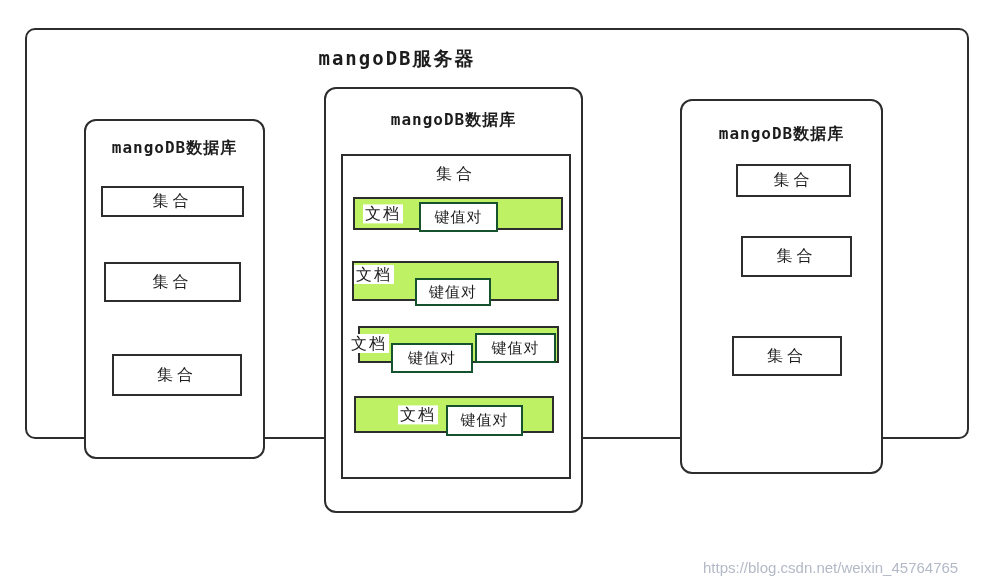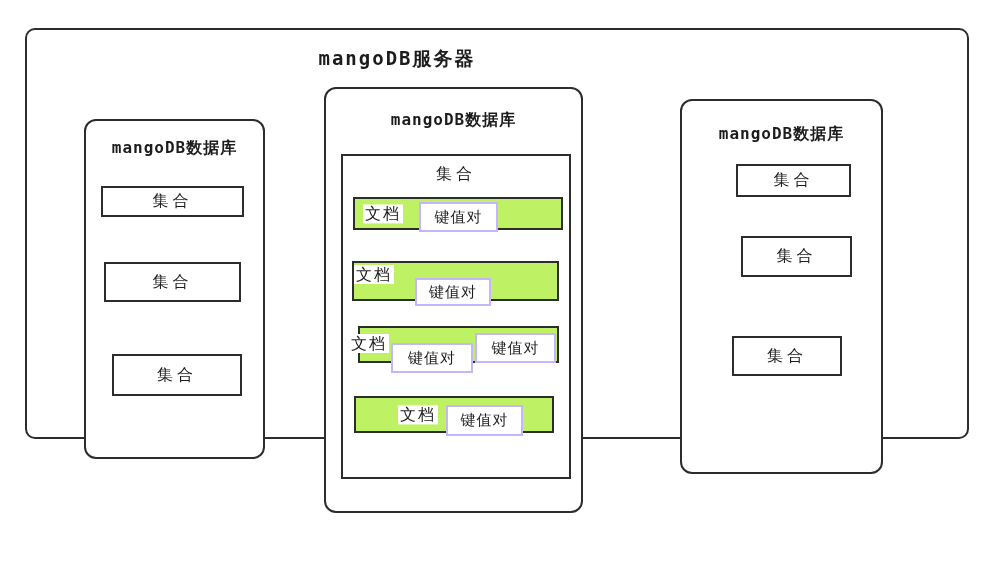--- a/index.html
+++ b/index.html
@@ -28,21 +28,21 @@
 
   .coll-rect{position:absolute;left:15px;top:65px;width:230px;height:325px;
     border:2px solid #2d2d2d;box-sizing:border-box;background:#fff;}
   .coll-rect-title{position:absolute;left:0;top:8px;width:100%;text-align:center;
     font-size:16px;letter-spacing:4px;}
 
   .doc-row{position:absolute;border:2px solid #2d2d2d;border-radius:0;
     box-sizing:border-box;background:#bef264;}
   .doc-label{position:absolute;background:#fff;font-size:16px;letter-spacing:2px;
     padding:0 2px;z-index:2;white-space:nowrap;line-height:1.2;}
-  .kv-box{position:absolute;border:2px solid #c4b5fd;box-sizing:border-box;background:#fff;
+  .kv-box{position:absolute;border:2px solid #14532d;box-sizing:border-box;background:#fff;
     display:flex;align-items:center;justify-content:center;font-size:15px;
     letter-spacing:1px;z-index:1;white-space:nowrap;}
 
   .watermark{position:absolute;left:703px;top:559px;font-size:15px;color:#b3b9c6;
     z-index:3;white-space:nowrap;}
 </style>
 </head>
 <body>
 
 <div class="canvas">
@@ -89,14 +89,15 @@
 
     <div class="db-box right-db">
       <div class="db-title" style="top:23px;">mangoDB数据库</div>
       <div class="coll-box" style="left:54px;top:63px;width:115px;height:33px;">集合</div>
       <div class="coll-box" style="left:59px;top:135px;width:111px;height:41px;">集合</div>
       <div class="coll-box" style="left:50px;top:235px;width:110px;height:40px;">集合</div>
     </div>
 
   </div>
 
+  <div class="watermark">https://blog.csdn.net/weixin_45764765</div>
 
 </div>
 
 </body></html>

